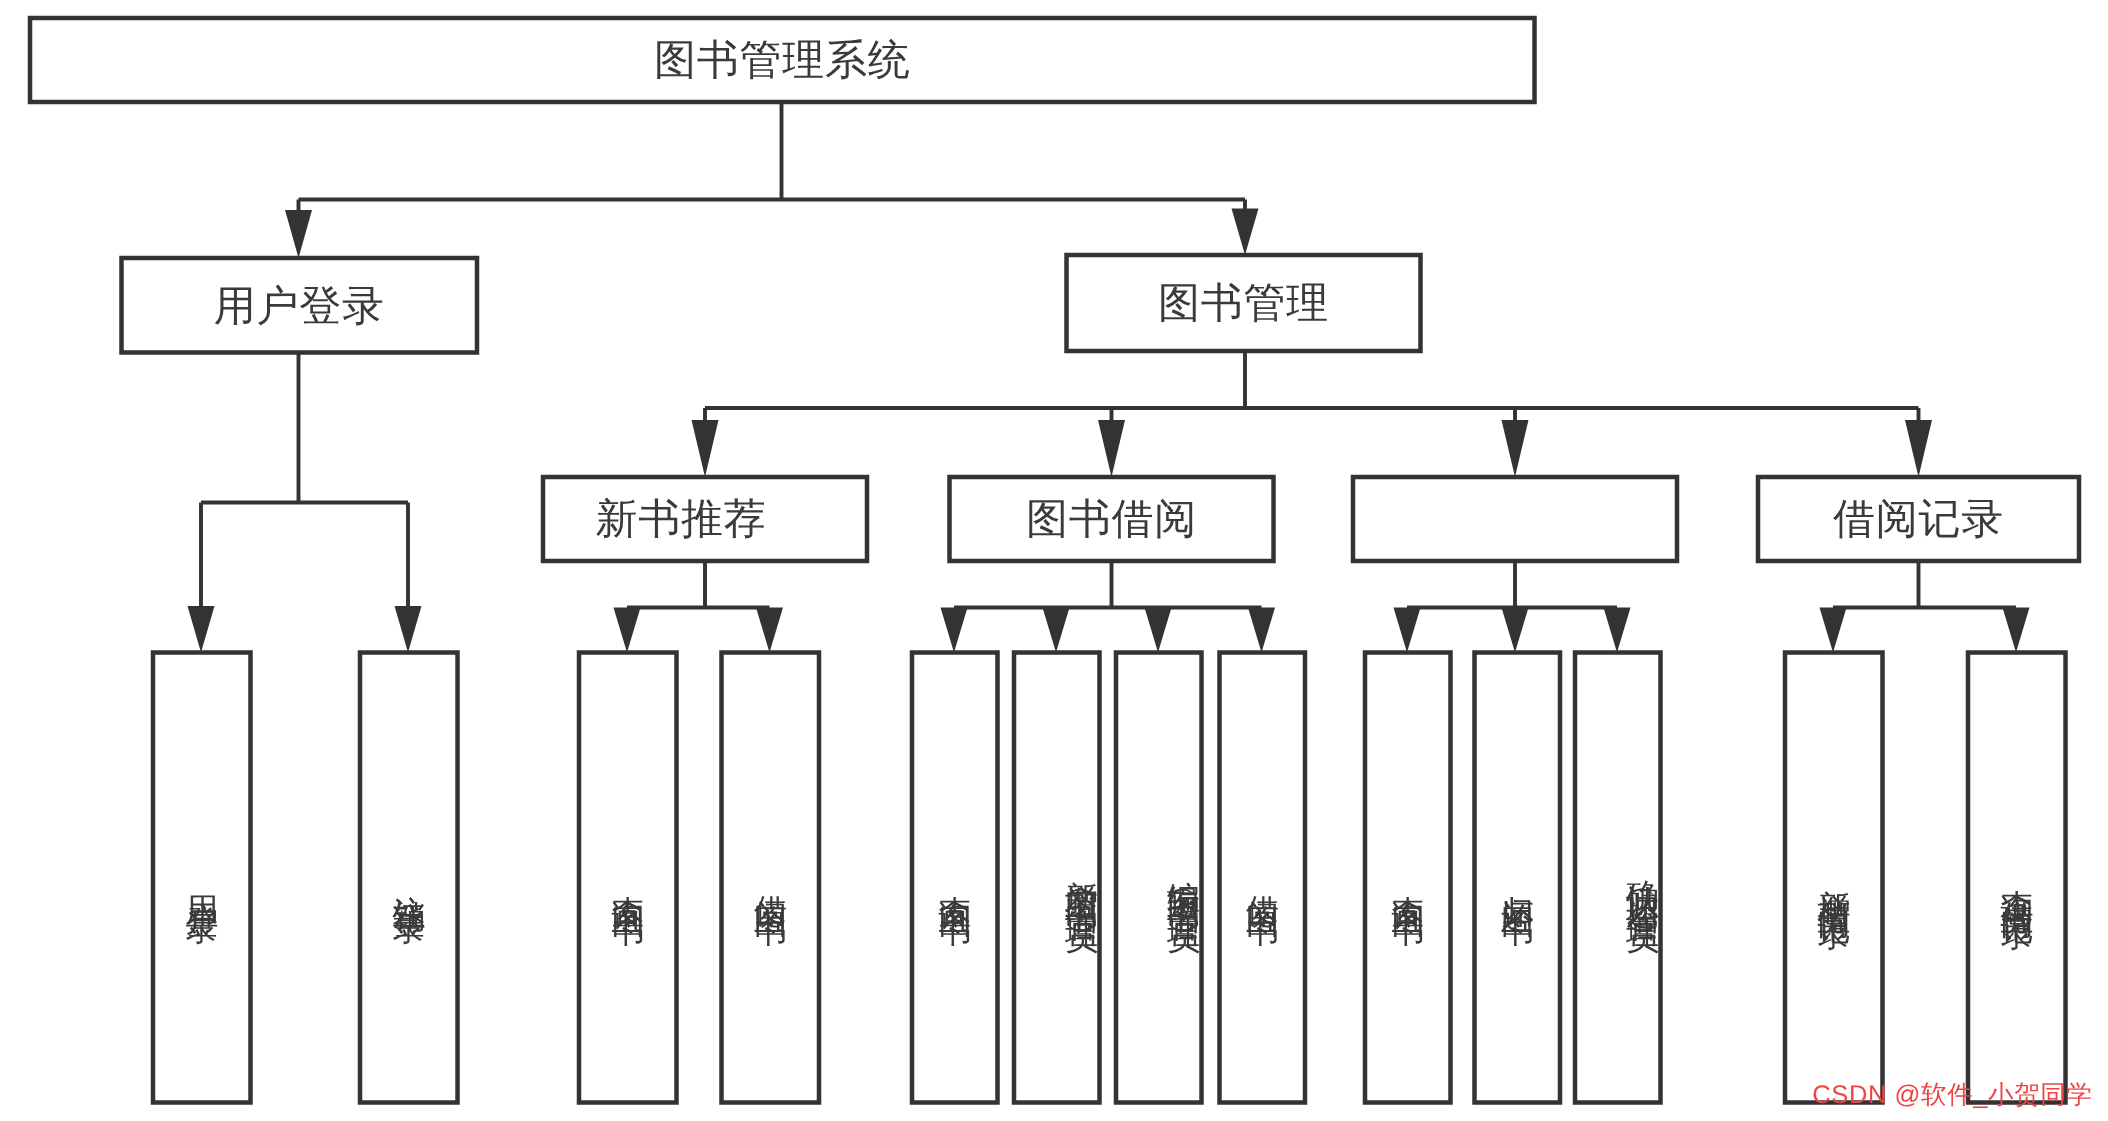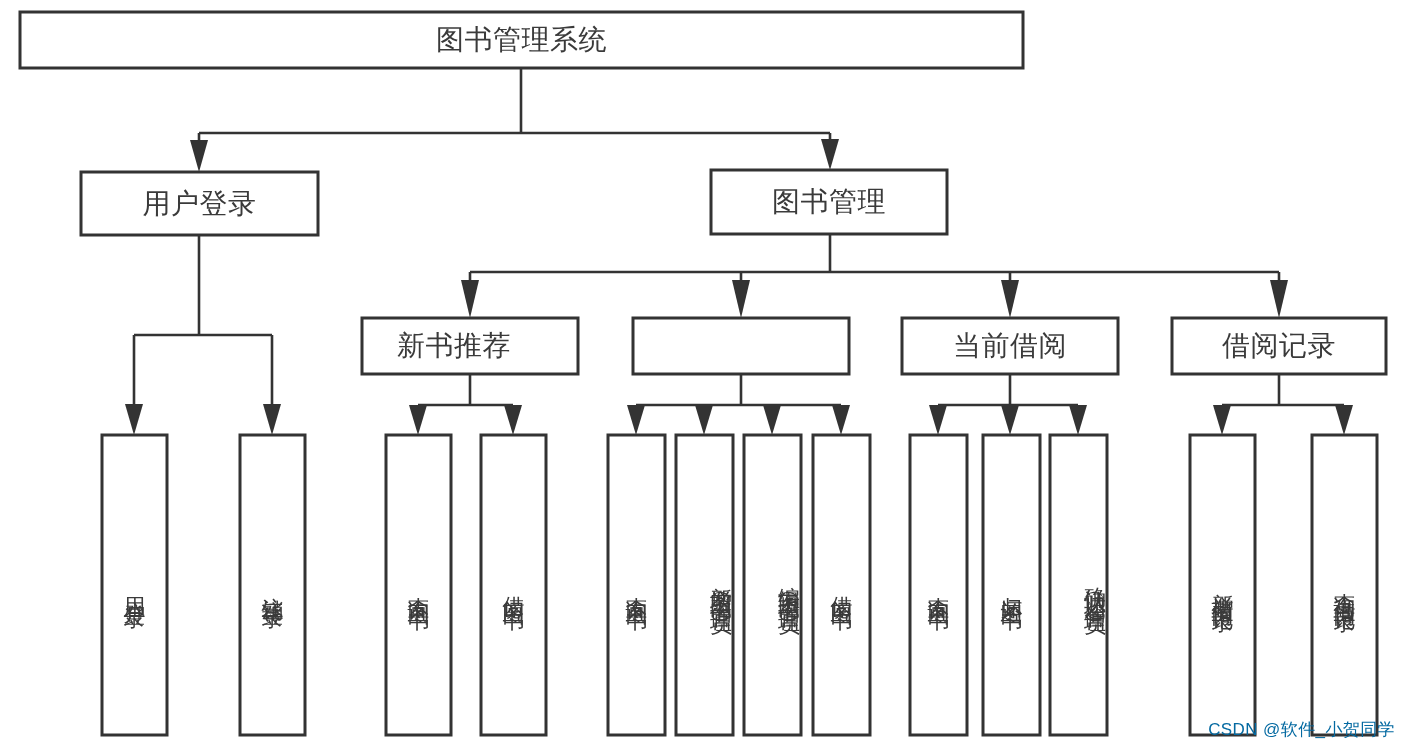--- a/index.html
+++ b/index.html
@@ -58,21 +58,21 @@
     font-size: 22px;
     letter-spacing: 4px;
     line-height: 1.1;
     padding-top: 4px;
   }
   .watermark {
     position: absolute;
     right: 10px;
     bottom: 6px;
     font-size: 17px;
-    color: #0369a1;
+    color: #ef4444;
     font-family: "Liberation Sans", "DejaVu Sans", sans-serif;
     white-space: nowrap;
     letter-spacing: 0.4px;
   }
 </style>
 </head>
 <body>
 
 <div id="diagram-root">
 
@@ -170,22 +170,22 @@
   </svg>
 
   <div class="node-label horiz" style="left:20px; top:12px; width:1003px; height:56px;">图书管理系统</div>
 
   <div class="node-label horiz" style="left:81px; top:172px; width:237px; height:63px;">用户登录</div>
 
   <div class="node-label horiz" style="left:711px; top:170px; width:236px; height:64px;">图书管理</div>
 
   <div class="node-label horiz" style="left:362px; top:318px; width:184px; height:56px;">新书推荐</div>
 
-
-  <div class="node-label horiz" style="left:902px; top:318px; width:216px; height:56px;">当前借阅</div>
+  <div class="node-label horiz" style="left:633px; top:318px; width:216px; height:56px;">图书借阅</div>
+
 
   <div class="node-label horiz" style="left:1172px; top:318px; width:214px; height:56px;">借阅记录</div>
 
   <div class="node-label vert" style="left:102px; top:435px; width:65px; height:300px;">用户登录</div>
 
   <div class="node-label vert" style="left:240px; top:435px; width:65px; height:300px;">注销登录</div>
 
   <div class="node-label vert" style="left:386px; top:435px; width:65px; height:300px;">查询图书</div>
 
   <div class="node-label vert" style="left:481px; top:435px; width:65px; height:300px;">借阅图书</div>

